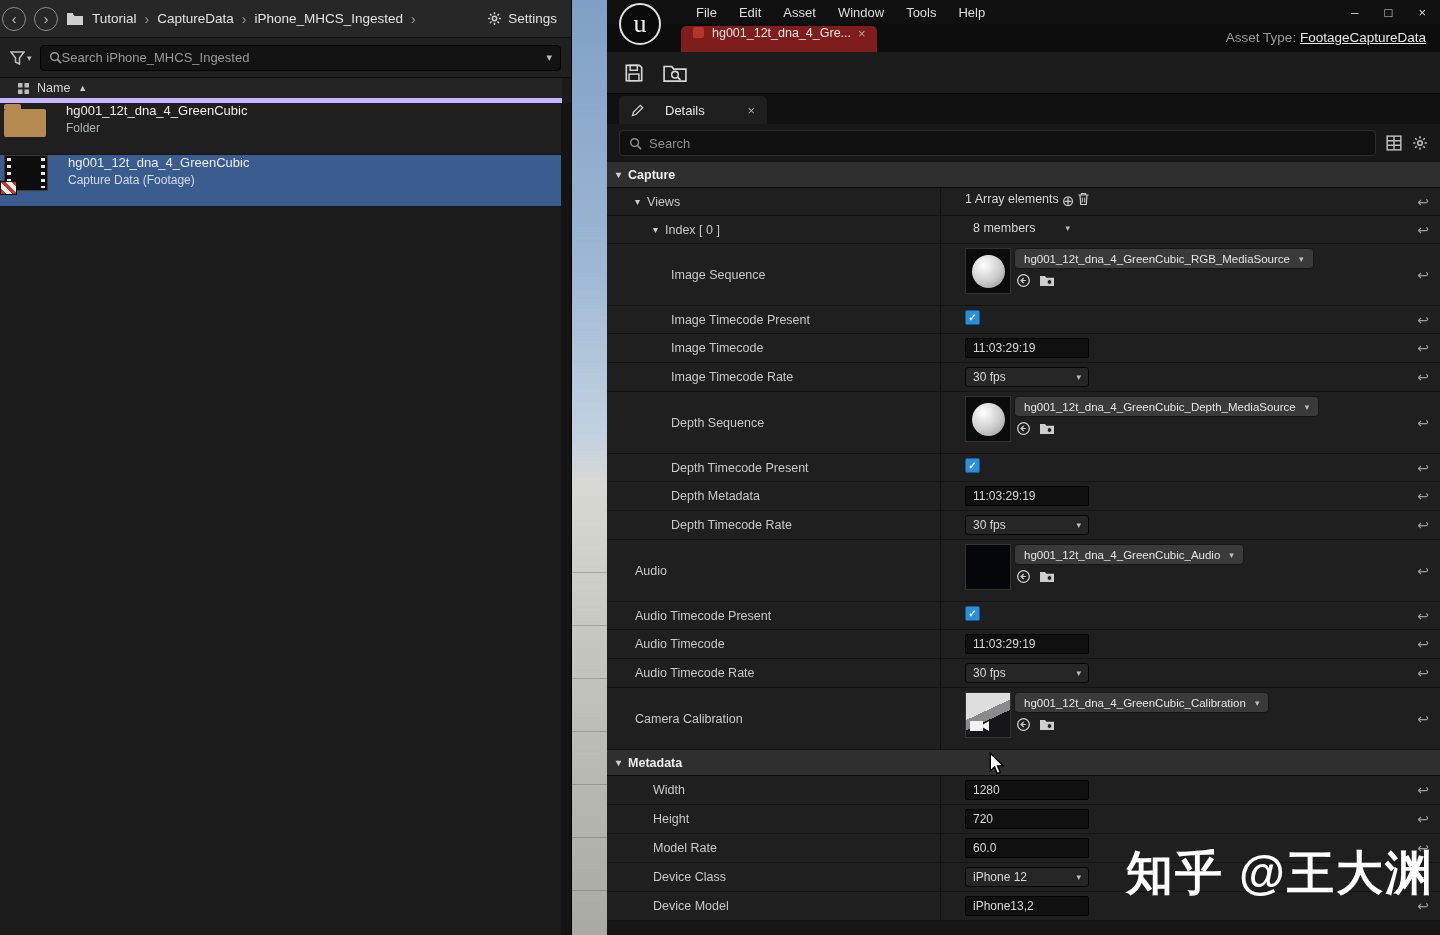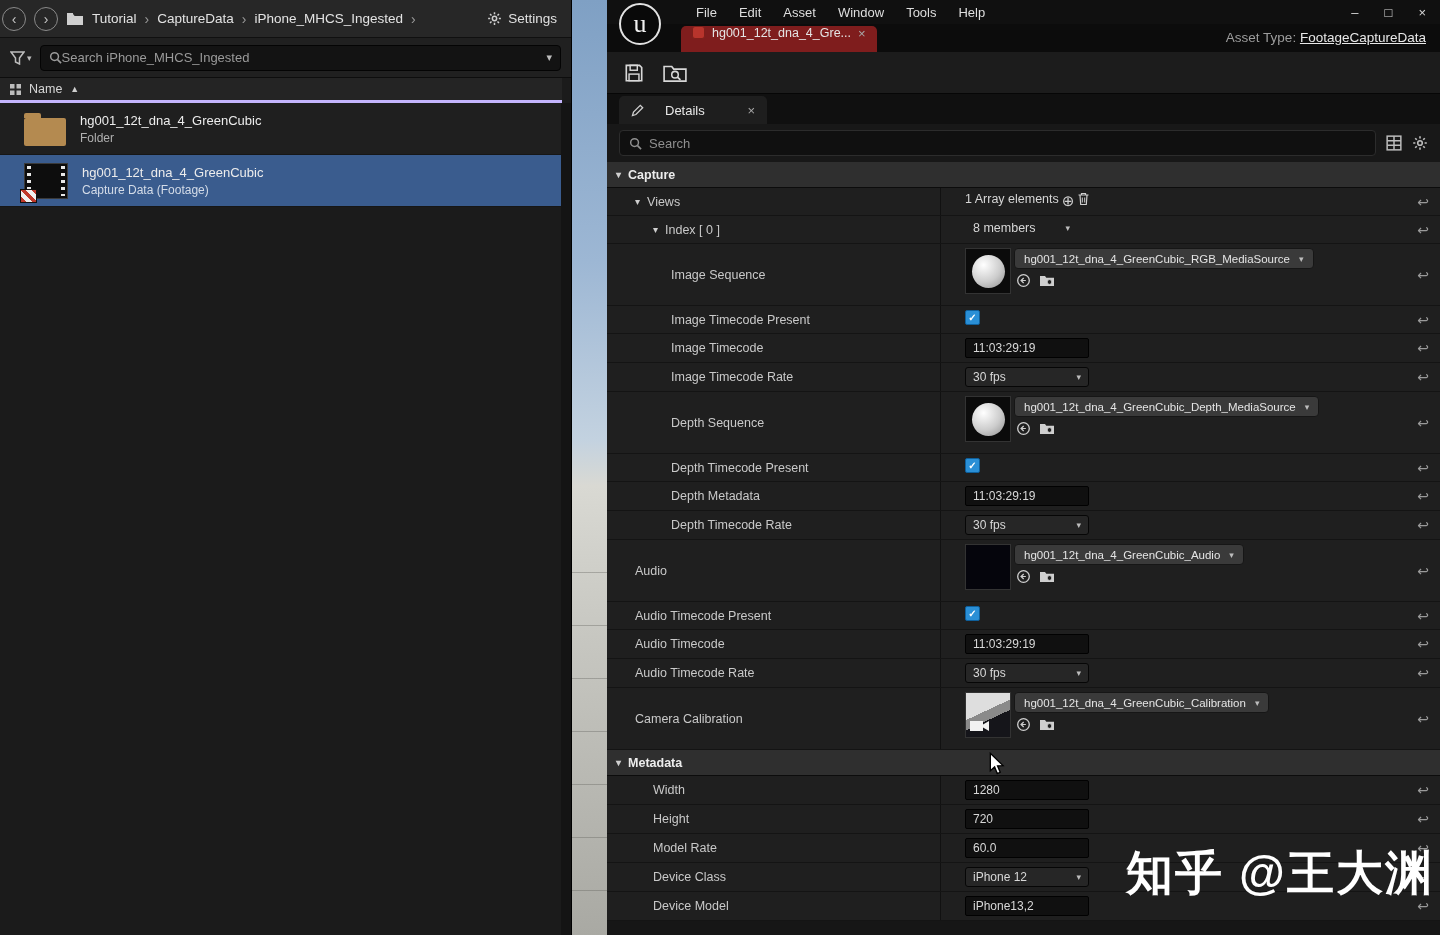--- a/index.html
+++ b/index.html
@@ -13,23 +13,23 @@
   .nav-circle { width:24px; height:24px; min-width:24px; border:1.5px solid #8a8a8a; border-radius:50%; color:#c8c8c8; display:flex; align-items:center; justify-content:center; font-size:14px; }
   .crumb { color:#e3e3e3; font-size:13.5px; white-space:nowrap; }
   .crumb-sep { color:#9a9a9a; font-size:14px; }
   .cb-settings { margin-left:auto; display:flex; align-items:center; gap:6px; color:#e0e0e0; font-size:13.5px; padding-right:4px; }
   .cb-search-row { height:40px; display:flex; align-items:center; gap:8px; padding:0 10px; background:#202020; border-bottom:1px solid #0d0d0d; }
   .funnel-wrap { display:flex; align-items:center; gap:2px; color:#bdbdbd; }
   .searchbox { flex:1; height:26px; background:#131313; border:1px solid #040404; border-radius:4px; display:flex; align-items:center; padding:0 8px; }
   .searchbox input { flex:1; background:transparent; border:none; outline:none; color:#cfcfcf; font-size:13px; font-family:"Liberation Sans",sans-serif; }
   .searchbox input::placeholder { color:#9a9a9a; }
   .sb-chev { color:#bdbdbd; font-size:11px; }
-  .name-header { height:25px; width:562px; background:#242424; border-bottom:3px solid #c4b5fd; display:flex; align-items:center; gap:8px; padding:0 10px; color:#d6d6d6; font-size:12.5px; }
+  .name-header { height:25px; width:562px; background:#242424; border-bottom:5px solid #c4b5fd; display:flex; align-items:center; gap:8px; padding:0 18px; color:#d6d6d6; font-size:12.5px; }
   .sort-arrow { font-size:9px; color:#cfcfcf; }
-  .cb-row { height:52px; width:562px; display:flex; align-items:center; gap:14px; padding:0 24px; background:#1f1f1f; border-bottom:1px solid #161616; }
+  .cb-row { height:52px; width:562px; display:flex; gap:20px; padding:0 4px; background:#1f1f1f; border-bottom:1px solid #161616; }
   .cb-row.selected { background:#3a5c8e; }
   .item-text { display:flex; flex-direction:column; gap:3px; }
   .item-name { font-size:13px; color:#ececec; }
   .item-sub { font-size:12px; color:#b0b0b0; }
   .cb-row.selected .item-sub { color:#d4dce8; }
   .folder-ico { width:42px; height:28px; background:#b48a50; border-radius:2px; position:relative; margin-top:6px; }
   .folder-ico::before { content:""; position:absolute; top:-5px; left:0; width:17px; height:5px; background:#b48a50; border-radius:2px 2px 0 0; }
   .film-ico { width:44px; height:36px; background:#0d0d0d; border:1px solid #3a3a3a; position:relative; }
   .film-ico::before { content:""; position:absolute; left:2px; top:2px; bottom:2px; width:4px;
       background:repeating-linear-gradient(#e8e8e8 0 3px, transparent 3px 7px); }

